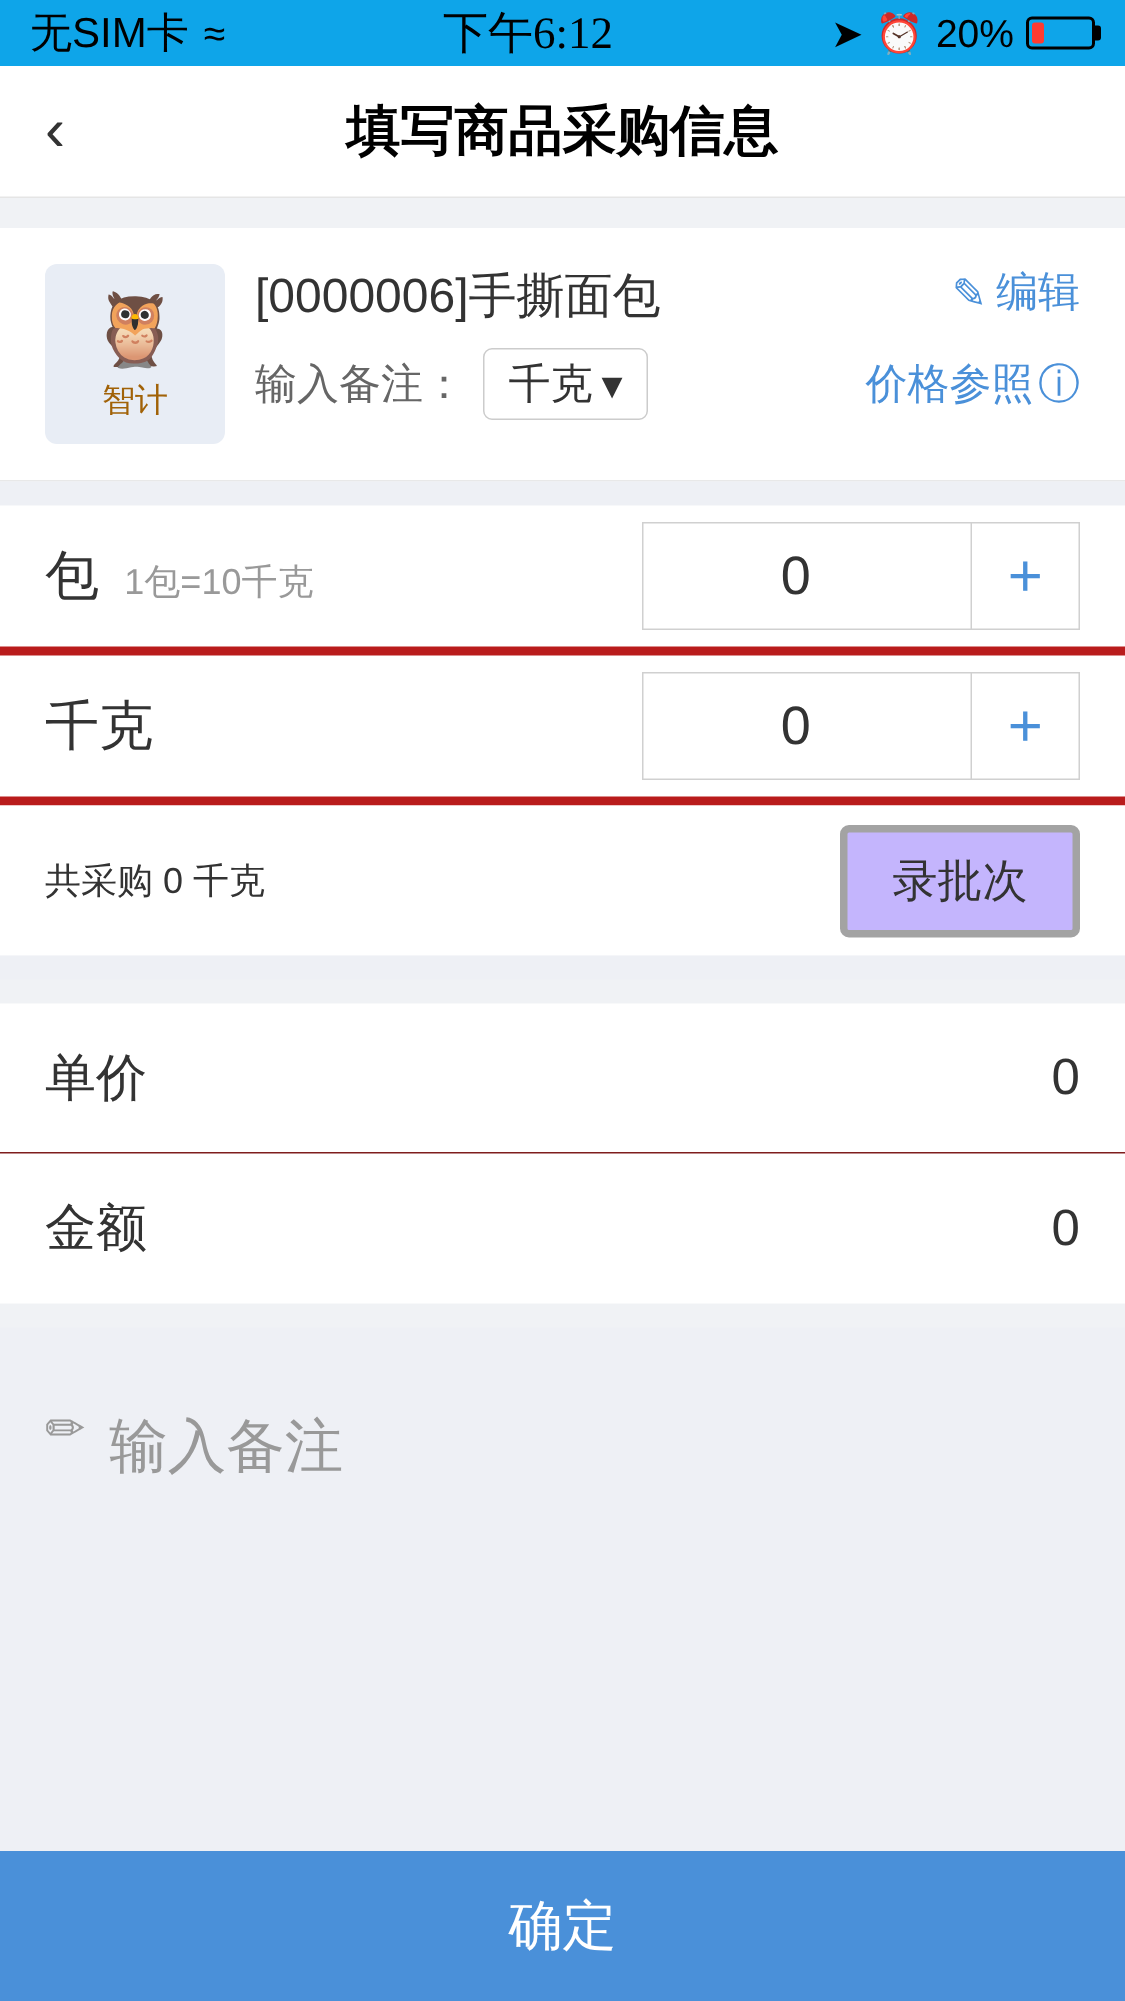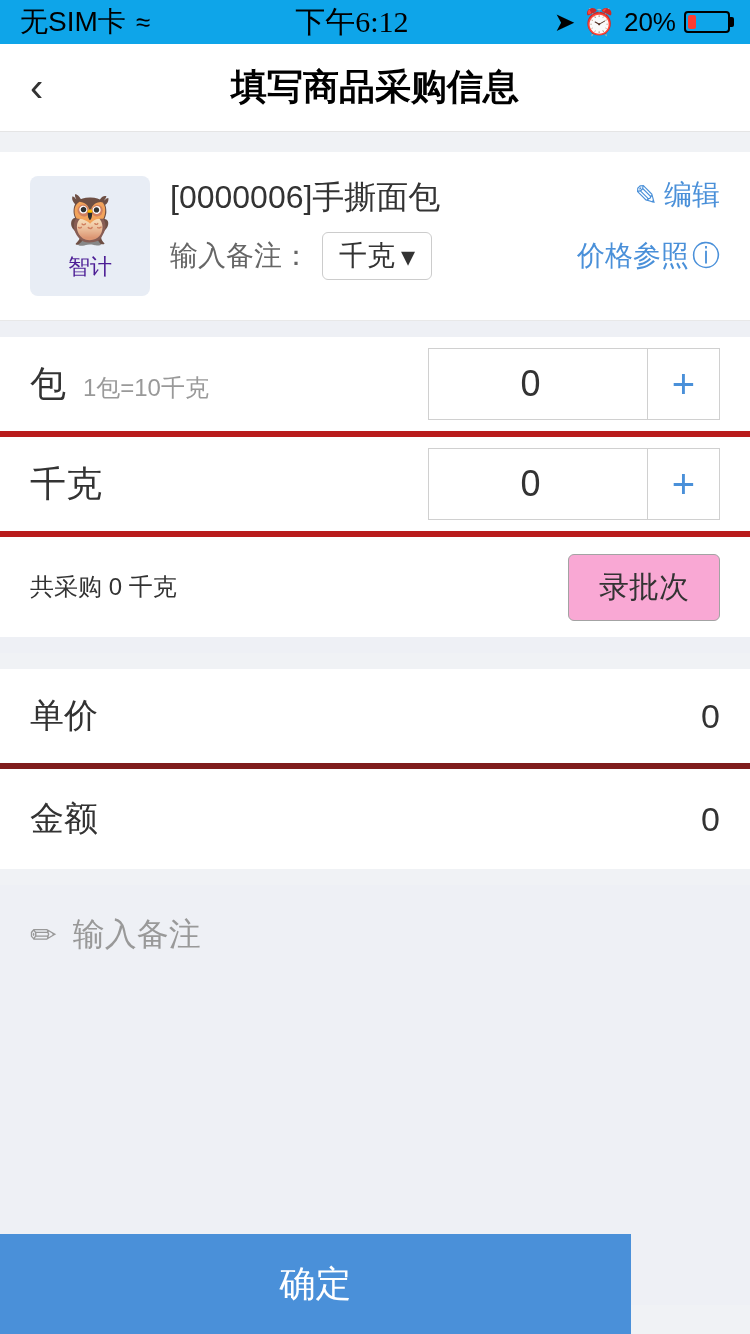--- a/index.html
+++ b/index.html
@@ -84,21 +84,21 @@
       align-items: center;
       justify-content: center;
       flex-shrink: 0;
     }
     .owl-icon {
       font-size: 48px;
       color: #7a9cc5;
     }
     .owl-label {
       font-size: 22px;
-      color: #4c1d95;
+      color: #a16207;
       margin-top: 4px;
     }
     .product-info {
       flex: 1;
     }
     .product-header {
       display: flex;
       justify-content: space-between;
       align-items: flex-start;
       margin-bottom: 12px;
@@ -209,41 +209,41 @@
       justify-content: space-between;
       padding: 0 30px;
       height: 100px;
       border-bottom: none;
     }
     .total-text {
       font-size: 24px;
       color: #333;
     }
     .batch-btn {
-      border: 1px solid #a3a3a3;
+      border: 5px solid #a3a3a3;
       border-radius: 6px;
       padding: 12px 30px;
       font-size: 30px;
       color: #333;
-      background: #f9a8d4;
+      background: #c4b5fd;
       cursor: pointer;
     }
 
     
     .price-section {
       background: #fff;
       margin-top: 16px;
     }
     .price-row {
       display: flex;
       align-items: center;
       justify-content: space-between;
       padding: 0 30px;
       height: 100px;
-      border-bottom: 6px solid #7f1d1d;
+      border-bottom: 1px solid #7f1d1d;
     }
     .price-row:last-child {
       border-bottom: none;
     }
     .price-label {
       font-size: 34px;
       color: #333;
     }
     .price-value {
       font-size: 34px;
@@ -258,30 +258,31 @@
       display: flex;
       align-items: center;
       gap: 16px;
       min-height: 80px;
     }
     .notes-icon {
       font-size: 32px;
       color: #999;
     }
     .notes-placeholder {
-      font-size: 32px;
+      font-size: 39px;
       color: #999;
+      margin-top: 24px;
     }
 
     
     .confirm-btn {
       position: fixed;
       bottom: 0;
       left: 0;
-      width: 631px;
+      width: 750px;
       height: 100px;
       background: #4a90d9;
       color: #fff;
       font-size: 36px;
       display: flex;
       align-items: center;
       justify-content: center;
       cursor: pointer;
       border: none;
       outline: none;

